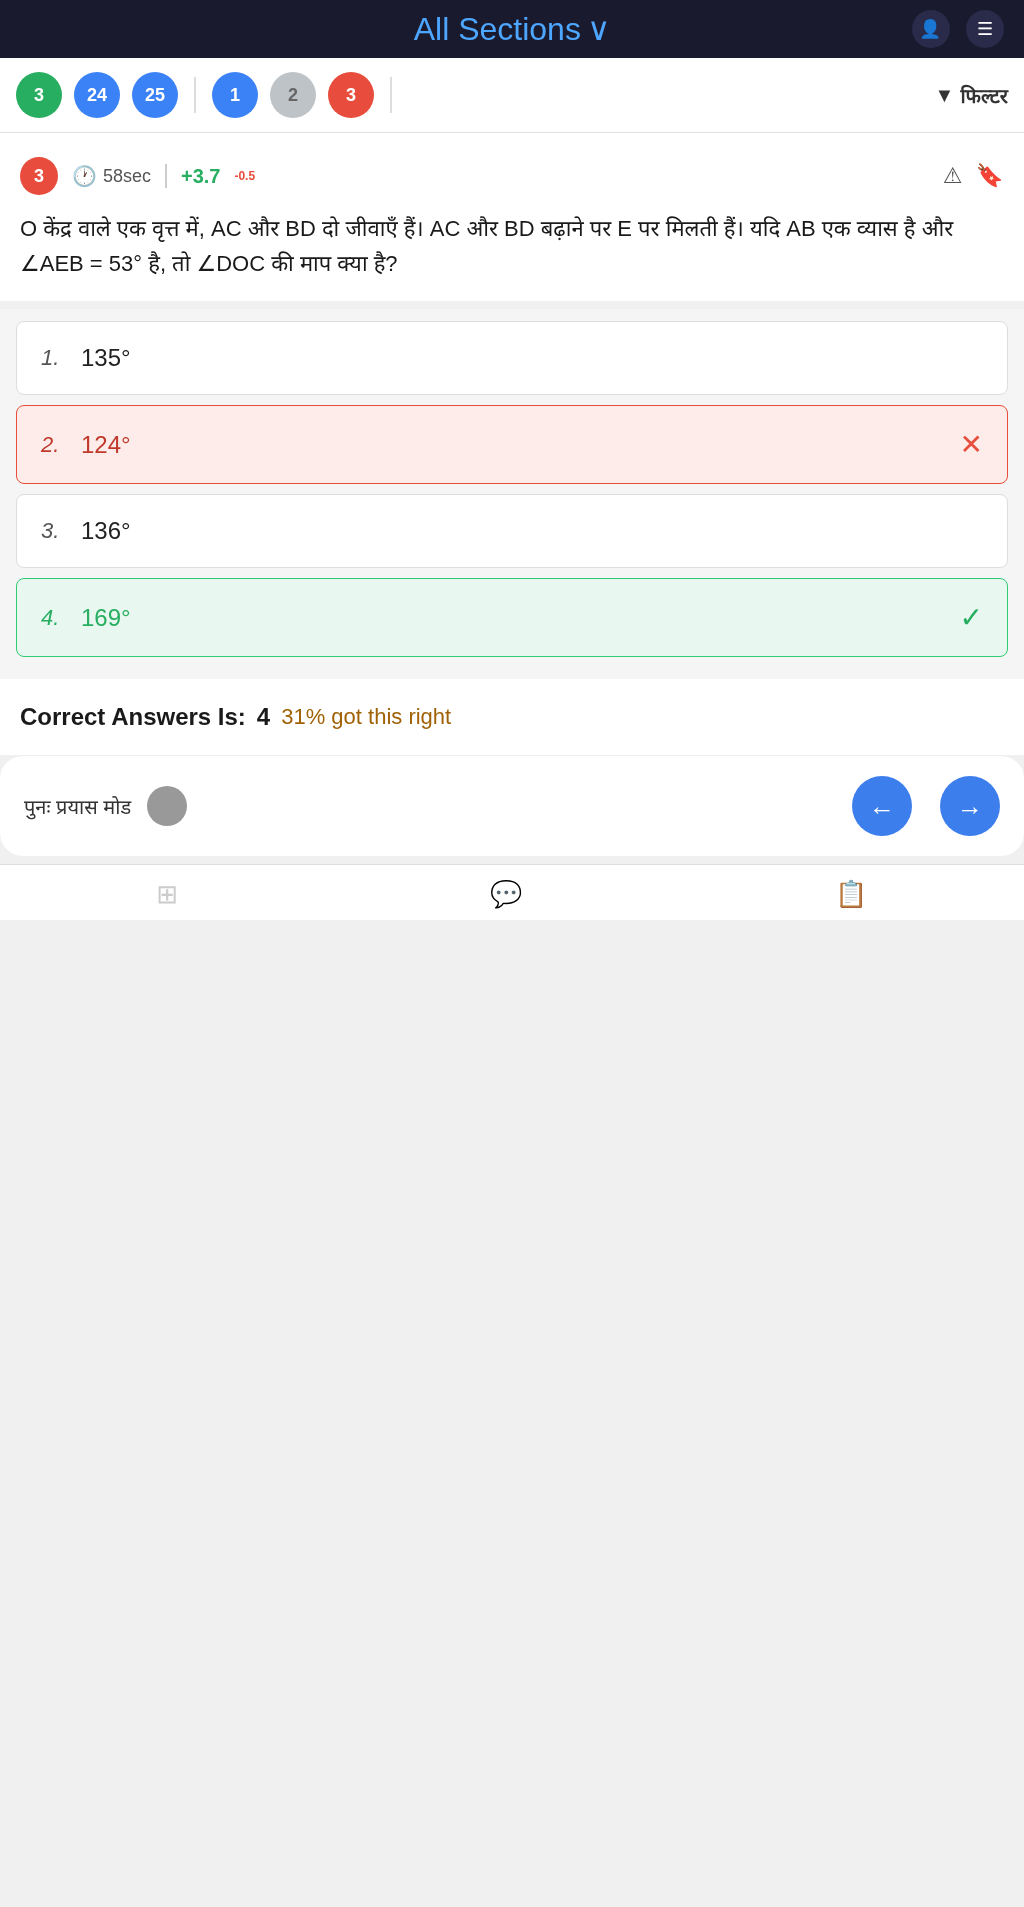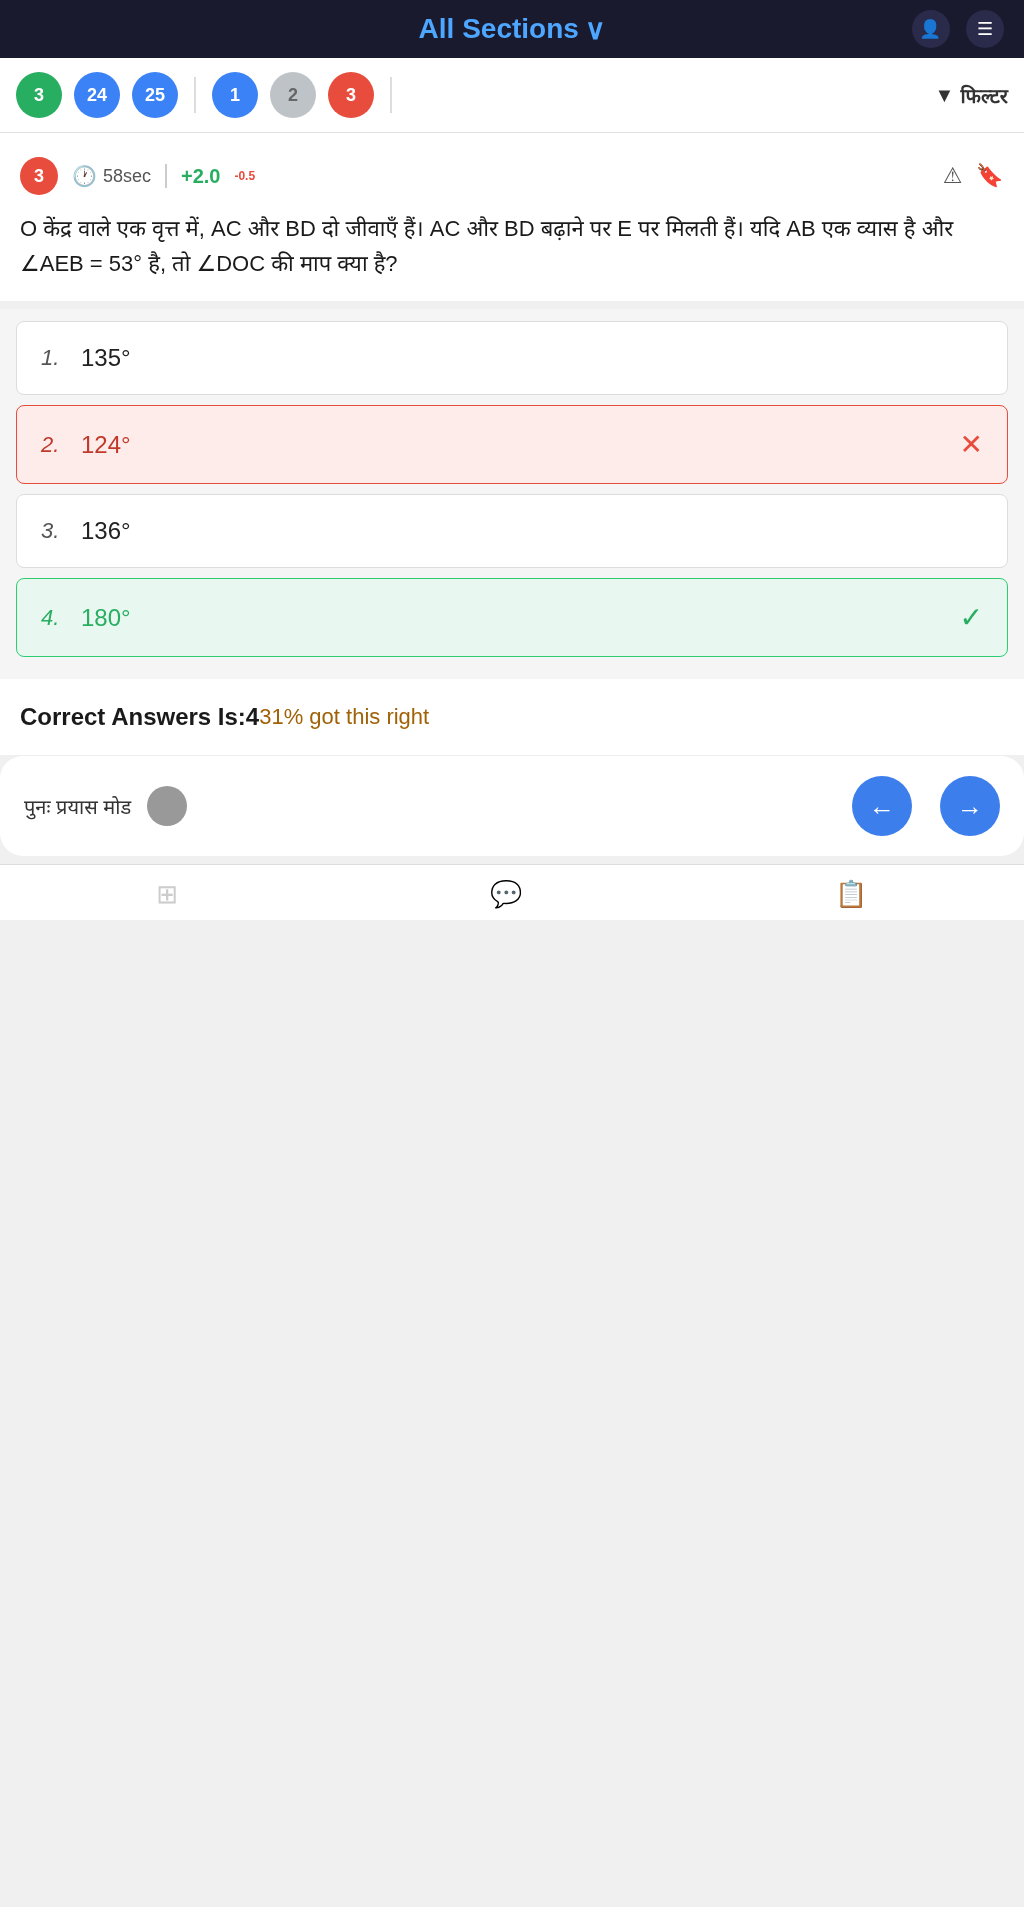--- a/index.html
+++ b/index.html
@@ -15,22 +15,22 @@
     .header {
       background: #1a1a2e;
       display: flex;
       align-items: center;
       justify-content: center;
       height: 58px;
       position: relative;
     }
     .header-title {
       color: #4da6ff;
-      font-size: 28px;
-      font-weight: 700;
+      font-size: 32px;
+      font-weight: 400;
       display: flex;
       align-items: center;
       gap: 6px;
     }
     .header-icons {
       position: absolute;
       right: 20px;
       display: flex;
       gap: 16px;
       align-items: center;
@@ -216,21 +216,21 @@
     }
     .option-icon.wrong { color: #e74c3c; }
     .option-icon.correct { color: #27ae60; }
 
     
     .correct-answer-row {
       background: white;
       padding: 24px 20px;
       display: flex;
       align-items: center;
-      gap: 0;
+      gap: 11px;
       font-size: 22px;
     }
     .correct-answer-label {
       font-weight: 800;
       color: #1a1a1a;
       font-size: 24px;
     }
     .correct-answer-num {
       color: #1a1a1a;
       font-weight: 800;
@@ -351,21 +351,21 @@
 <div class="question-container">
   <div class="question-meta">
     <div class="q-number-badge">
       <span>3</span>
     </div>
     <div class="timer-info">
       <span class="timer-icon">🕐</span>
       <span>58sec</span>
     </div>
     <div class="meta-divider"></div>
-    <span class="score-positive">+2.0</span>
+    <span class="score-positive">+3.7</span>
     <span class="score-negative">-0.5</span>
     <div class="meta-actions">
       <span class="meta-action-icon">⚠</span>
       <span class="meta-action-icon">🔖</span>
     </div>
   </div>
   <div class="question-text">O केंद्र वाले एक वृत्त में, AC और BD दो जीवाएँ हैं। AC और BD बढ़ाने पर E पर मिलती हैं। यदि AB एक व्यास है और ∠AEB = 53° है, तो ∠DOC की माप क्या है?</div>
 </div>
 
 <div class="options-container">
@@ -388,21 +388,21 @@
   <div class="option-item">
     <div class="option-left">
       <span class="option-num">3.</span>
       <span class="option-text">136°</span>
     </div>
   </div>
 
   <div class="option-item correct">
     <div class="option-left">
       <span class="option-num correct">4.</span>
-      <span class="option-text correct">180°</span>
+      <span class="option-text correct">169°</span>
     </div>
     <span class="option-icon correct">✓</span>
   </div>
 
 </div>
 
 <div class="correct-answer-row">
   <span class="correct-answer-label">Correct Answers Is:</span>
   <span class="correct-answer-num">4</span>
   <span class="percent-text">31% got this right</span>

